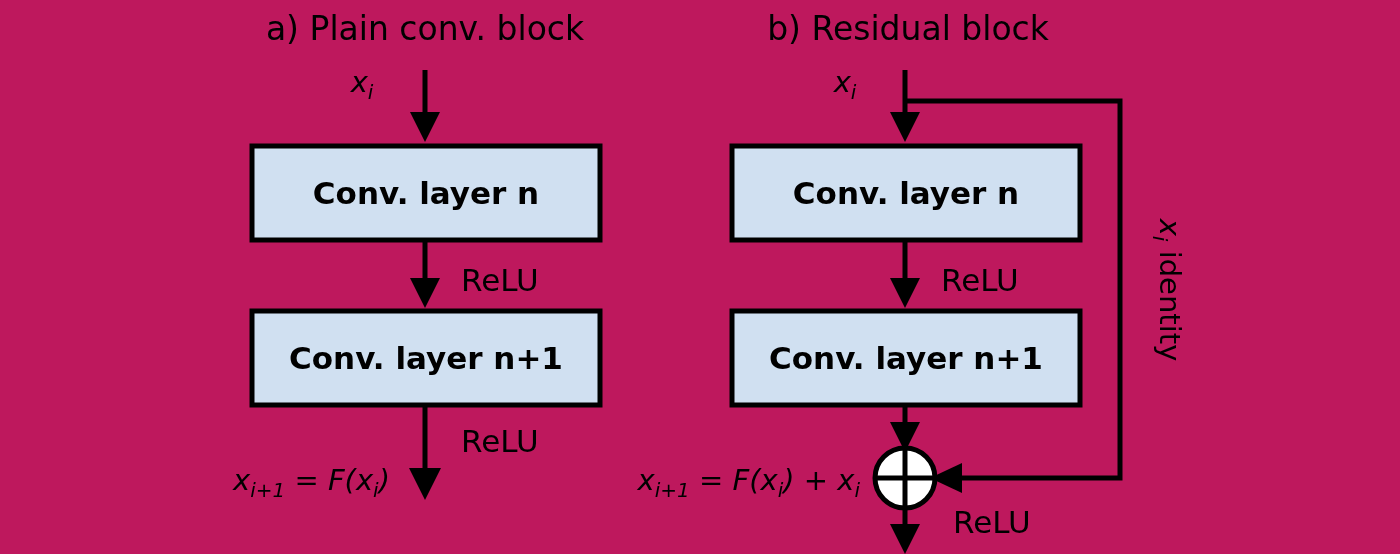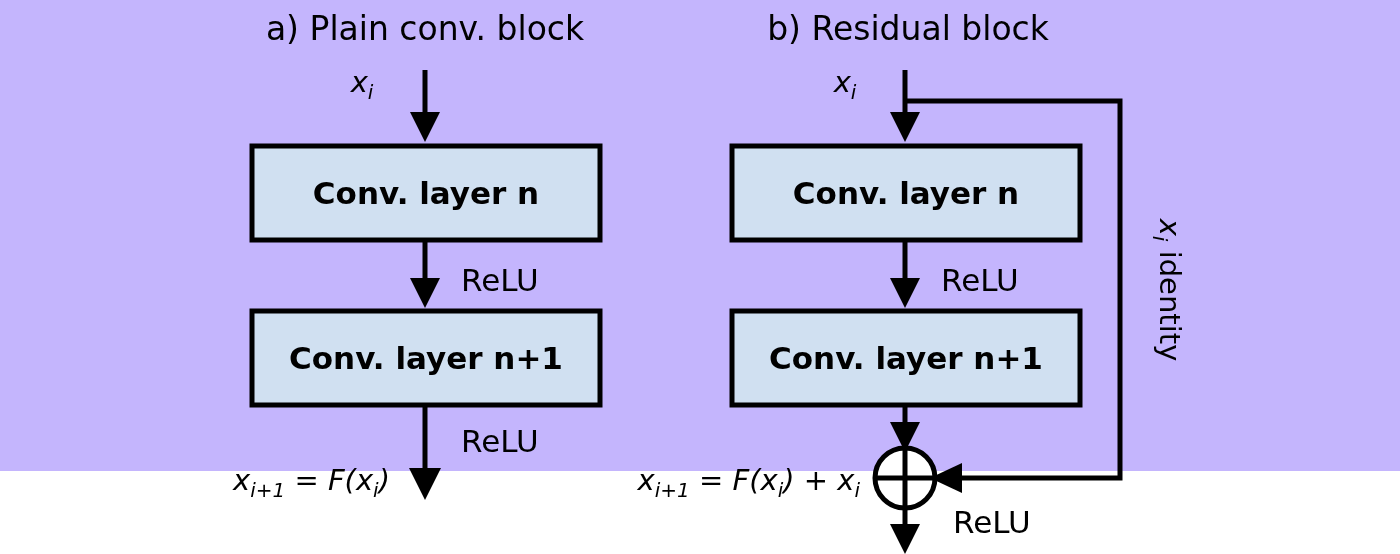--- a/index.html
+++ b/index.html
@@ -9,22 +9,22 @@
   }
   body {
     width: 1400px;
     height: 554px;
     overflow: hidden;
     font-family: "DejaVu Sans", "Liberation Sans", sans-serif;
   }
   #diagram-root {
     position: relative;
     width: 1400px;
-    height: 471px;
-    background: #c4b5fd;
+    height: 554px;
+    background: #be185d;
   }
   svg#diagram-svg {
     position: absolute;
     top: 0;
     left: 0;
     width: 1400px;
     height: 554px;
     display: block;
   }
   .panel-title {

